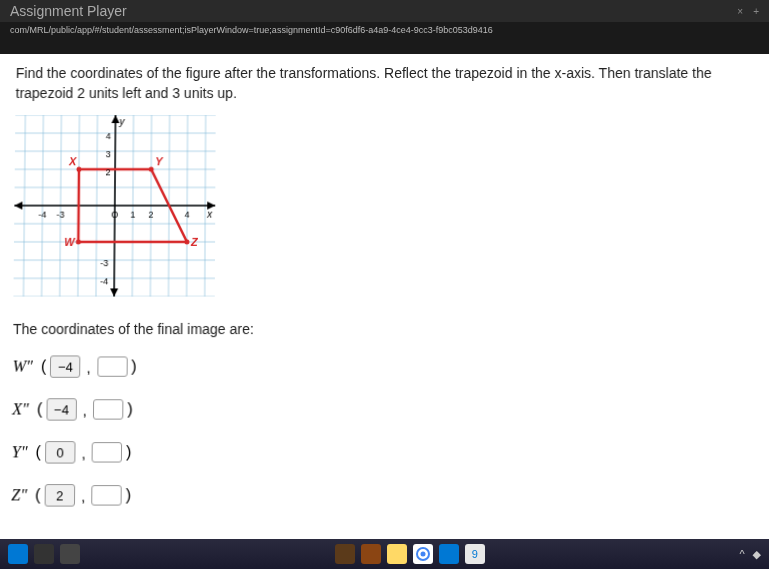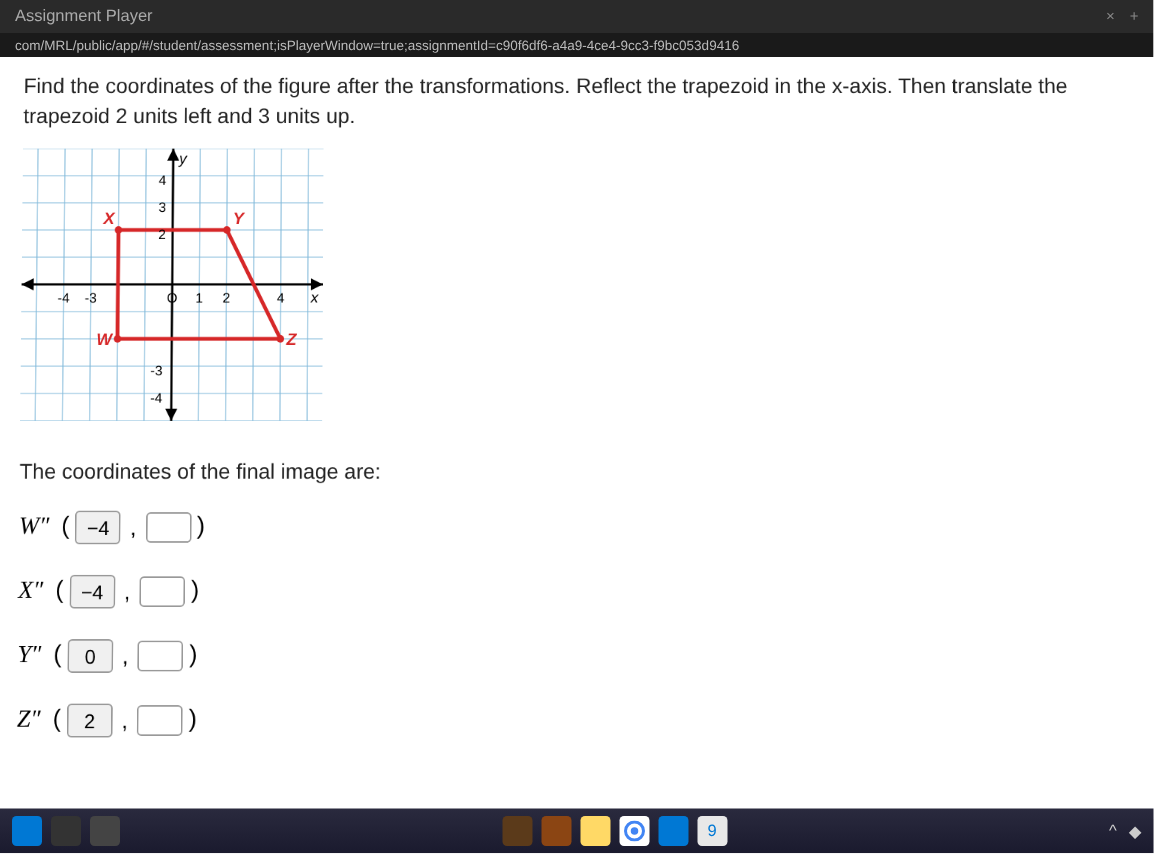--- a/index.html
+++ b/index.html
@@ -16,34 +16,34 @@
       color: #ccc;
       font-size: 10px;
       padding: 4px 10px;
       display: flex;
       align-items: center;
       gap: 8px;
       height: 22px;
     }
     .browser-bar .tab-label {
       color: #aaa;
-      font-size: 11px;
+      font-size: 14px;
     }
     .browser-bar .controls {
       margin-left: auto;
       display: flex;
       gap: 10px;
       color: #888;
     }
     .url-bar {
       background: #1a1a1a;
       color: #bbb;
       font-size: 9px;
       padding: 3px 10px;
-      height: 16px;
+      height: 32px;
       white-space: nowrap;
       overflow: hidden;
     }
     .content {
       background: #fff;
       padding: 10px 16px;
       height: calc(100% - 38px - 30px);
       overflow: hidden;
       transform: perspective(1200px) rotateX(2deg);
       transform-origin: top center;

